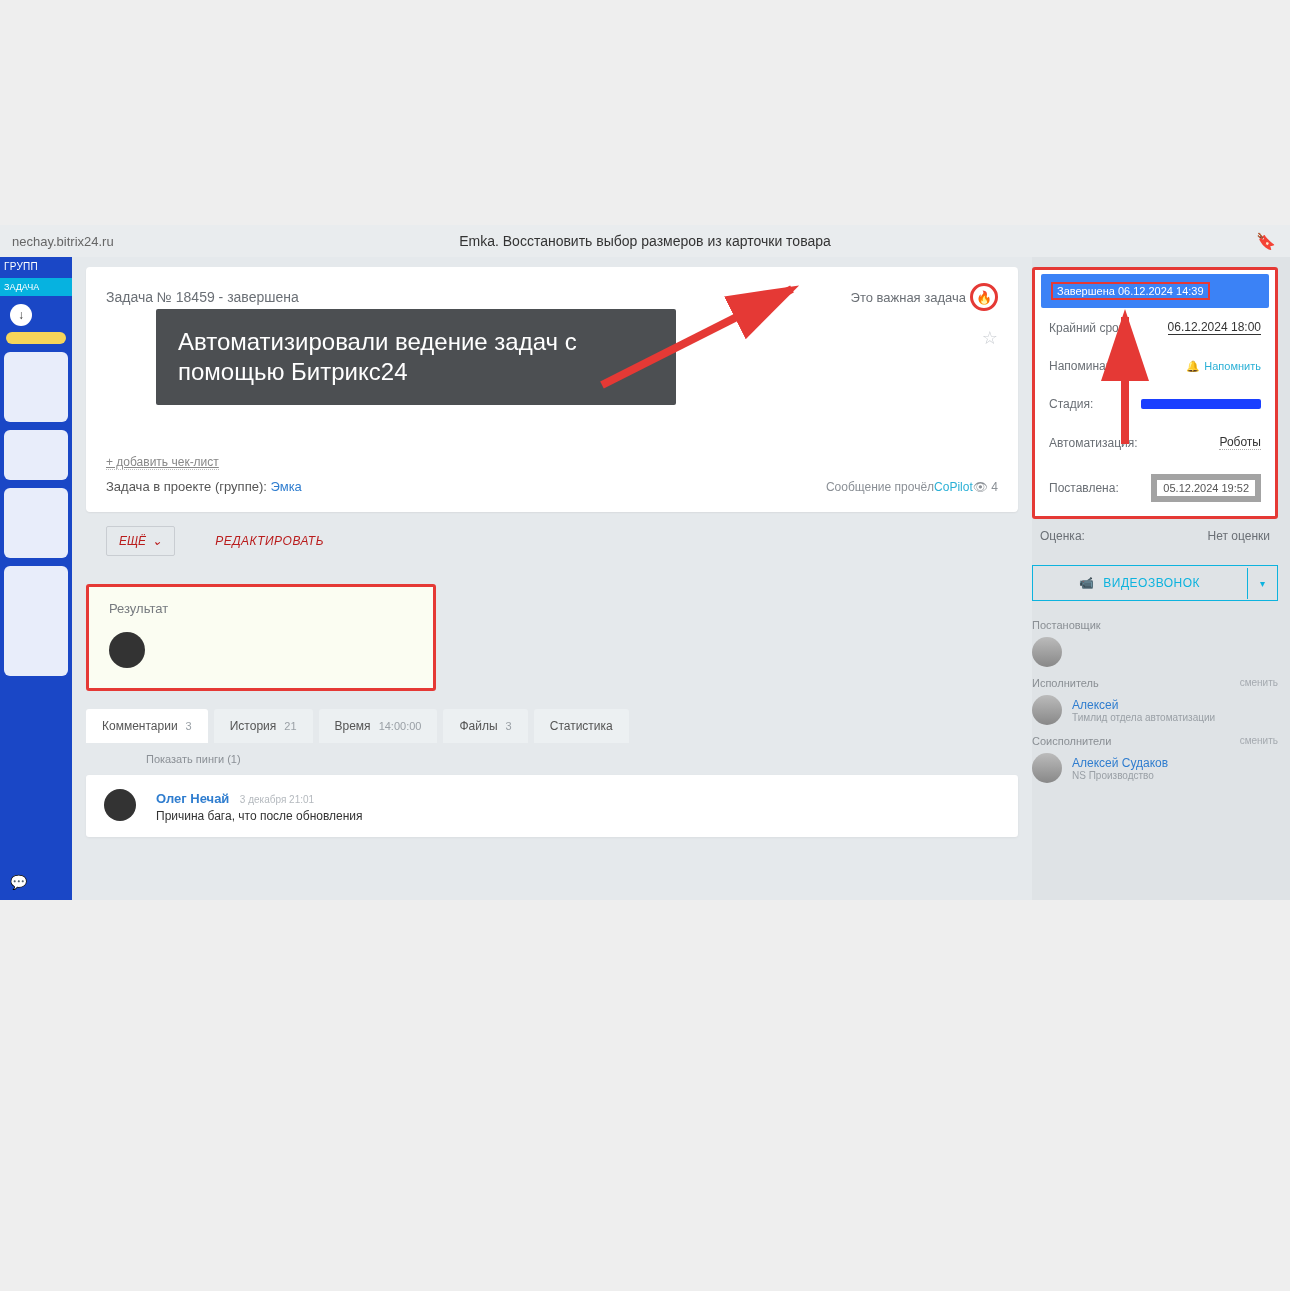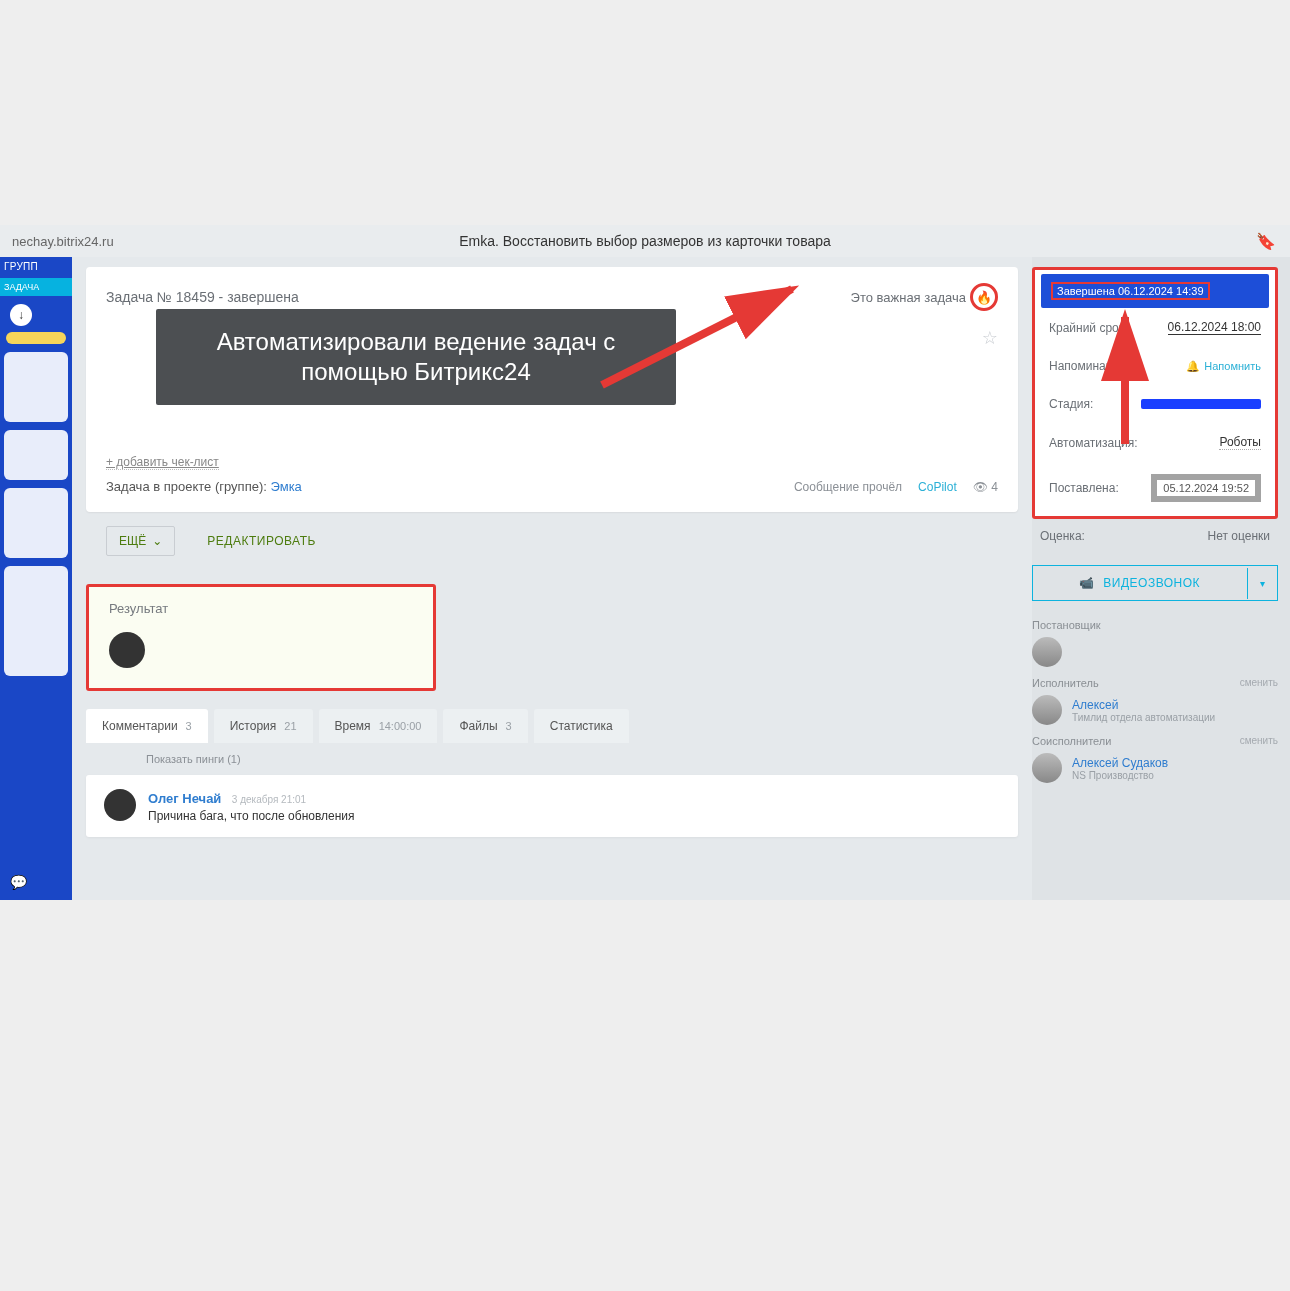--- a/index.html
+++ b/index.html
@@ -17,48 +17,48 @@
   .lp-pill { background:#f6d55a; height:12px; border-radius:8px; margin:6px 6px;}
   .lp-bottom-icon { position:absolute; bottom:10px; left:10px; color:#fff; font-size:14px;}
   .lp-arrow-circle { width:22px; height:22px; border-radius:50%; background:#fff; margin:8px 0 0 10px; display:flex; align-items:center; justify-content:center; font-size:12px; color:#333;}
   .main-col { flex:1; background:#e5e9ec; padding:10px 14px 0 14px; position:relative; overflow:hidden;}
   .card { background:#fff; border-radius:4px; box-shadow:0 1px 2px rgba(0,0,0,.06);}
   .task-head { padding:16px 20px; display:flex; align-items:center; justify-content:space-between;}
   .task-title { color:#6a6f75; font-size:14px;}
   .imp-wrap { display:flex; align-items:center; gap:4px; color:#6a6f75; font-size:13px;}
   .fire-circle { width:28px; height:28px; border:3px solid #e53935; border-radius:50%; display:flex; align-items:center; justify-content:center; font-size:13px;}
   .star { color:#c9cdd2; font-size:18px; padding-left:6px;}
-  .overlay-caption { position:absolute; left:84px; top:52px; width:520px; background:#4c4f52; color:#fff; padding:18px 22px; font-size:24px; line-height:1.25; z-index:20; border-radius:2px;text-align:center;}
+  .overlay-caption { position:absolute; left:84px; top:52px; width:520px; background:#4c4f52; color:#fff; padding:18px 22px; font-size:24px; line-height:1.25; z-index:20; border-radius:2px;}
   .check-add { color:#888; font-size:12px; padding:6px 0 10px 20px;text-decoration:underline;}
   .dotted { border-bottom:1px dotted #bbb;}
   .proj-row { display:flex; justify-content:space-between; align-items:center; padding:0 20px 18px 20px; font-size:13px; color:#555;}
   .proj-row .link { color:#2f7dcf;}
-  .proj-right { display:flex; gap:16px; color:#8b9096; font-size:12px; align-items:center;}
-  .act-row { display:flex; gap:32px; align-items:center; padding:14px 20px; font-size:12px; color:#4d7c0f;}
+  .proj-right { display:flex; color:#8b9096; font-size:12px; align-items:center;}
+  .act-row { display:flex; gap:40px; align-items:center; padding:14px 20px; font-size:12px; color:#b91c1c;font-style:italic;}
   .more-btn { border:1px solid #c9cdd2; padding:7px 12px; display:flex; align-items:center; gap:6px; border-radius:2px;}
   .result-card { margin-top:14px; background:#fbfdf2; border:3px solid #e53935; border-radius:3px; padding:14px 20px 20px 20px; width:350px;}
   .result-title { color:#767a7f; font-size:13px; margin-bottom:16px;}
   .res-row { display:flex; gap:12px; align-items:flex-start;}
   .avatar { width:36px; height:36px; border-radius:50%; background:#333; flex-shrink:0; background-size:cover;}
   .res-name { color:#2f7dcf; font-size:13px; font-weight:600;}
   .res-date { color:#9aa0a6; font-size:11px; margin-left:6px;}
   .res-text { font-size:12px; color:#555;}
   .res-reply { color:#2f7dcf; font-size:12px; margin-top:10px; display:inline-block; margin-right:28px;}
   .tabs-row { display:flex; gap:6px; margin-top:18px; font-size:12px; color:#555;}
   .tab { padding:10px 16px; background:#ecf0f2; border-radius:3px 3px 0 0; display:flex; gap:8px; align-items:center;}
   .tab.active { background:#fff;}
   .tab-count { color:#9aa0a6; font-size:11px;}
   .show-pings { font-size:11px; color:#8b9096; margin:10px 0 10px 60px;}
-  .comment-card { background:#fff; border-radius:3px; padding:14px 18px; display:flex; gap:12px; align-items:flex-start; box-shadow:0 1px 3px rgba(0,0,0,.05);}
+  .comment-card { background:#fff; border-radius:3px; padding:14px 18px; display:flex; gap:20px; align-items:flex-start; box-shadow:0 1px 3px rgba(0,0,0,.05);}
   .c-name { color:#2f7dcf; font-size:13px; font-weight:600;}
   .c-date { color:#b4b9be; font-size:10px; margin-left:6px;}
   .c-text { font-size:12px; color:#333; margin-top:2px;}
   .side-col { width:258px; padding:10px 12px 0 0;}
   .status-panel { background:#fff; border:3px solid #e53935; border-radius:3px; padding:4px 6px 10px 6px;}
-  .status-badge { background:#1d4ed8; color:#fff; padding:8px 10px; font-size:12px; border-radius:2px; position:relative;}
+  .status-badge { background:#3b82f6; color:#fff; padding:8px 10px; font-size:12px; border-radius:2px; position:relative;}
   .status-badge .inner-box { border:2px solid #e53935; padding:1px 4px; display:inline-block; font-size:11px;}
   .info-row { display:flex; justify-content:space-between; align-items:center; padding:12px 8px; font-size:12px; color:#6a6f75;}
   .info-val { color:#333;}
   .info-val.dotted { border-bottom:1px dotted #aaa;}
   .stage-bar { width:120px; height:10px; background:#1a3fff; border-radius:2px; margin-left:auto;}
   .rem-link { color:#2bb0d6; font-size:11px; display:flex; align-items:center; gap:4px;}
   .set-box { border:6px solid #a3a3a3; padding:2px 6px; font-size:11px; color:#555;}
   .rating-row { display:flex; justify-content:space-between; padding:10px 8px; font-size:12px; color:#6a6f75;}
   .video-btn { border:1px solid #0db3de; color:#0db3de; margin-top:12px; display:flex; align-items:center; position:relative;}
   .video-btn .main { flex:1; text-align:center; padding:10px 0; font-size:12px; letter-spacing:.5px; display:flex; justify-content:center; gap:8px; align-items:center;}

